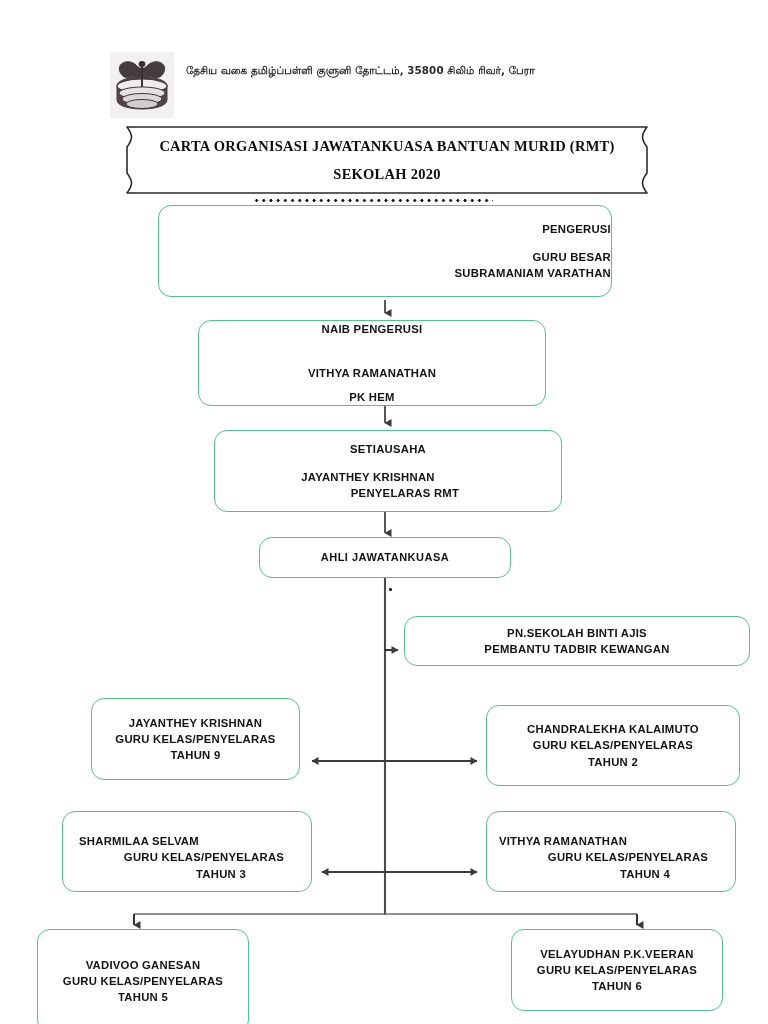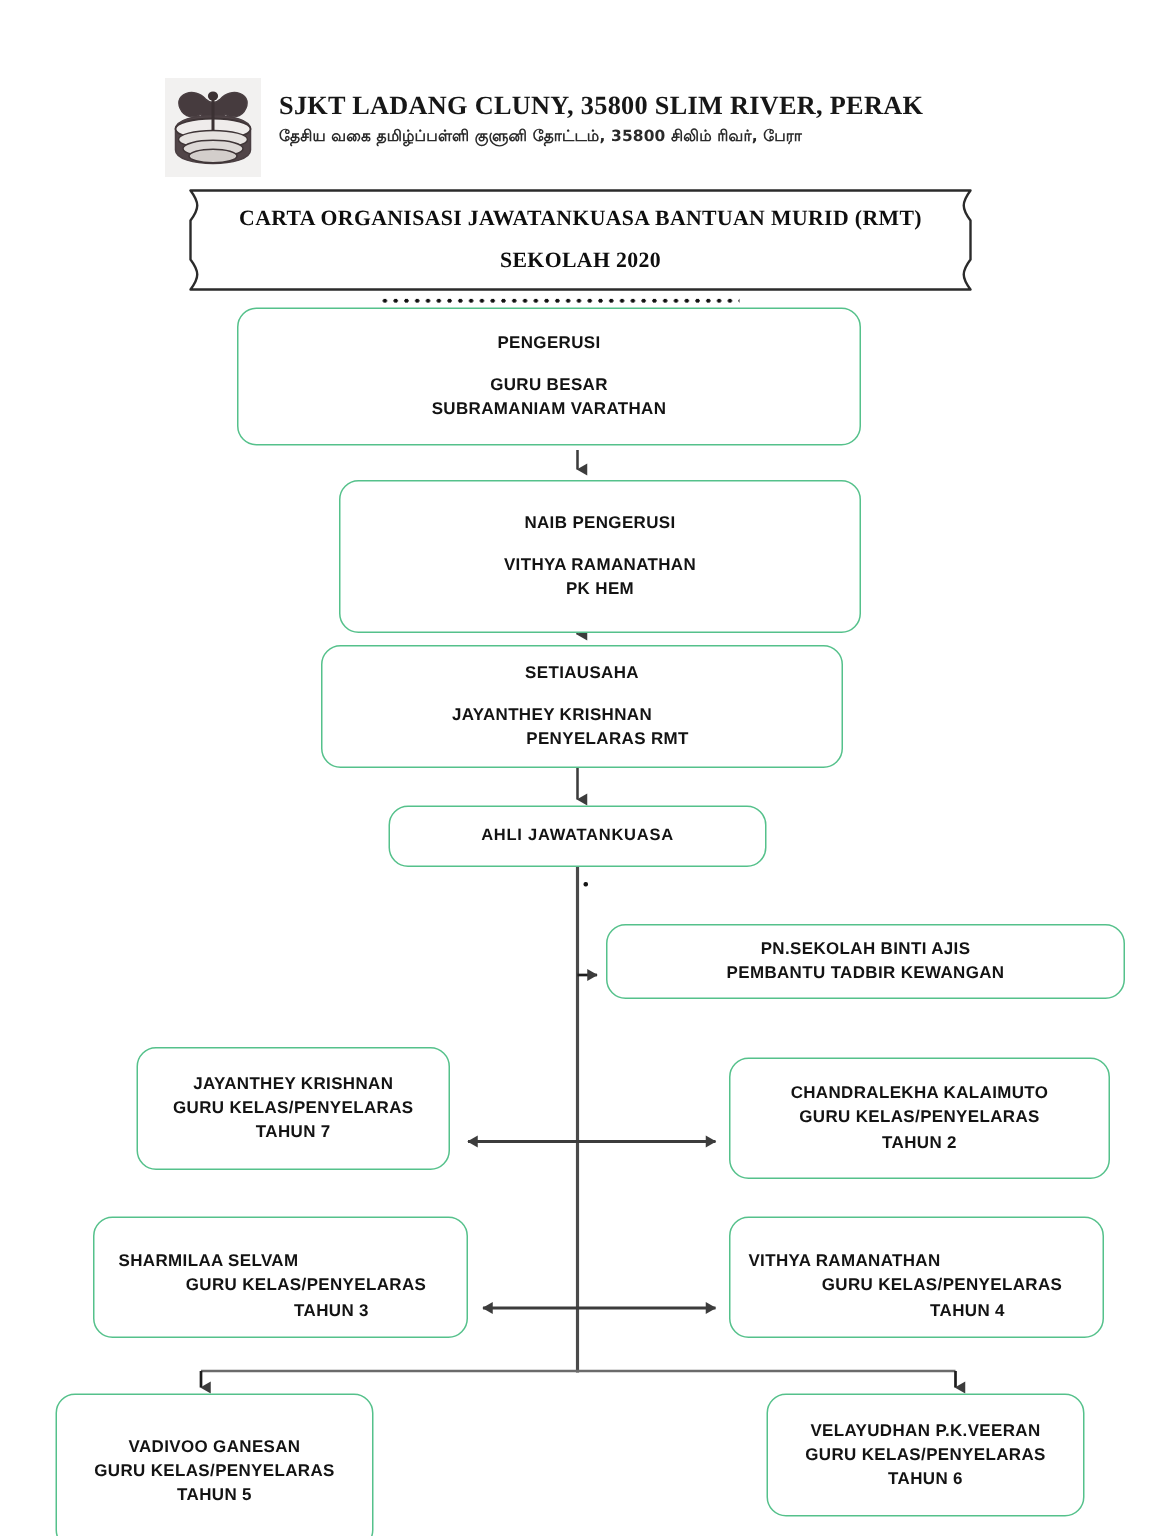--- a/index.html
+++ b/index.html
@@ -172,21 +172,20 @@
         <ellipse cx="32" cy="34" rx="25" ry="7" fill="#efeceb" stroke="#3f3537" stroke-width="1.2"></ellipse>
         <ellipse cx="32" cy="41" rx="23" ry="6" fill="#e6e2e0" stroke="#3f3537" stroke-width="1"></ellipse>
         <ellipse cx="32" cy="47" rx="20" ry="5.5" fill="#ddd8d6" stroke="#3f3537" stroke-width="1"></ellipse>
         <ellipse cx="32" cy="52" rx="16" ry="4.5" fill="#d3cecb" stroke="#3f3537" stroke-width="1"></ellipse>
         <rect x="31" y="13" width="2" height="22" fill="#3b3133" stroke="none"></rect>
         <ellipse cx="32" cy="12" rx="3.4" ry="3" fill="#3b3133" stroke="none"></ellipse>
       </g>
     </svg>
   </div>
   <div id="letterhead-text">
-    <div id="school-name-en">SJKT LADANG CLUNY, 35800 SLIM RIVER, PERAK</div>
     <div id="school-name-ta">தேசிய வகை தமிழ்ப்பள்ளி குளுனி தோட்டம், 35800 சிலிம் ரிவர், பேரா</div>
   </div>
 </div>
 
 <div id="title-plaque">
   <svg width="548" height="70" viewBox="0 0 548 70">
     <path d="M14 2 L534 2 C528 10, 528 14, 534 22 L534 48 C528 56, 528 60, 534 68 L14 68
              C20 60, 20 56, 14 48 L14 22 C20 14, 20 10, 14 2 Z" fill="#ffffff" stroke="#2b2b2b" stroke-width="1.6" stroke-linejoin="round"></path>
   </svg>
   <div id="title-lines">
@@ -226,28 +225,28 @@
 
   <line x1="134" y1="914" x2="637" y2="914" stroke="#6b6b6b" stroke-width="1.7"></line>
   <line x1="134" y1="914" x2="134" y2="925" stroke="#1d1d1d" stroke-width="1.8" marker-end="url(#ah-down)"></line>
   <line x1="637" y1="914" x2="637" y2="925" stroke="#1d1d1d" stroke-width="1.8" marker-end="url(#ah-down)"></line>
 </svg>
 
 <div id="dots-top"></div>
 <div id="dots-small"></div>
 <div id="stray-dot"></div>
 
-<div class="node" style="left:158px; top:205px; width:416px; height:92px;">
+<div class="node" style="left:158px; top:205px; width:454px; height:92px;align-items:flex-end;">
   <div class="ln">PENGERUSI</div>
   <div class="gap-sm"></div>
   <div class="ln">GURU BESAR</div>
   <div class="ln">SUBRAMANIAM VARATHAN</div>
 </div>
 
-<div class="node" style="left:226px; top:320px; width:348px; height:102px;">
+<div class="node" style="left:198px; top:320px; width:348px; height:86px;justify-content:space-between;">
   <div class="ln">NAIB PENGERUSI</div>
   <div class="gap-sm"></div>
   <div class="ln">VITHYA RAMANATHAN</div>
   <div class="ln">PK HEM</div>
 </div>
 
 <div class="node" style="left:214px; top:430px; width:348px; height:82px;">
   <div class="ln">SETIAUSAHA</div>
   <div class="gap-sm"></div>
   <div class="ln ind-l2">JAYANTHEY KRISHNAN</div>
@@ -259,21 +258,21 @@
 </div>
 
 <div class="node" style="left:404px; top:616px; width:346px; height:50px;">
   <div class="ln">PN.SEKOLAH BINTI AJIS</div>
   <div class="ln">PEMBANTU TADBIR KEWANGAN</div>
 </div>
 
 <div class="node" style="left:91px; top:698px; width:209px; height:82px;">
   <div class="ln">JAYANTHEY KRISHNAN</div>
   <div class="ln">GURU KELAS/PENYELARAS</div>
-  <div class="ln">TAHUN 7</div>
+  <div class="ln">TAHUN 9</div>
 </div>
 
 <div class="node" style="left:486px; top:705px; width:254px; height:81px;">
   <div class="ln">CHANDRALEKHA KALAIMUTO</div>
   <div class="ln">GURU KELAS/PENYELARAS</div>
   <div class="ln">TAHUN 2</div>
 </div>
 
 <div class="node" style="left:62px; top:811px; width:250px; height:81px;">
   <div class="ln ind-l1">SHARMILAA SELVAM</div>

